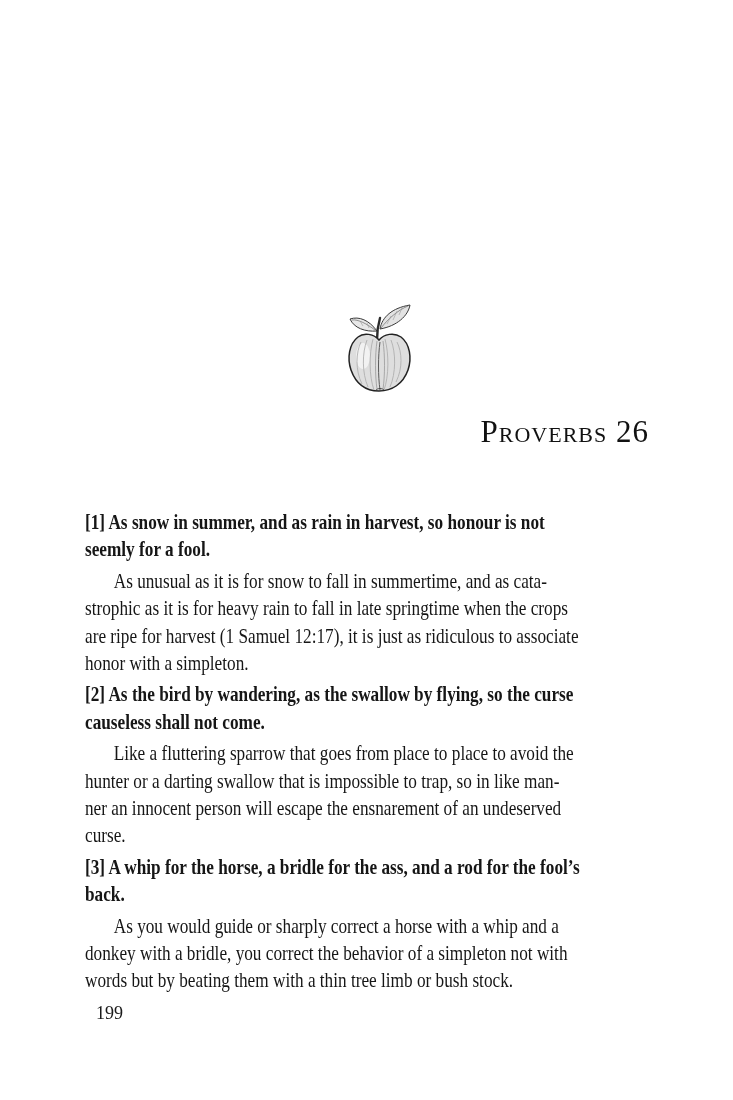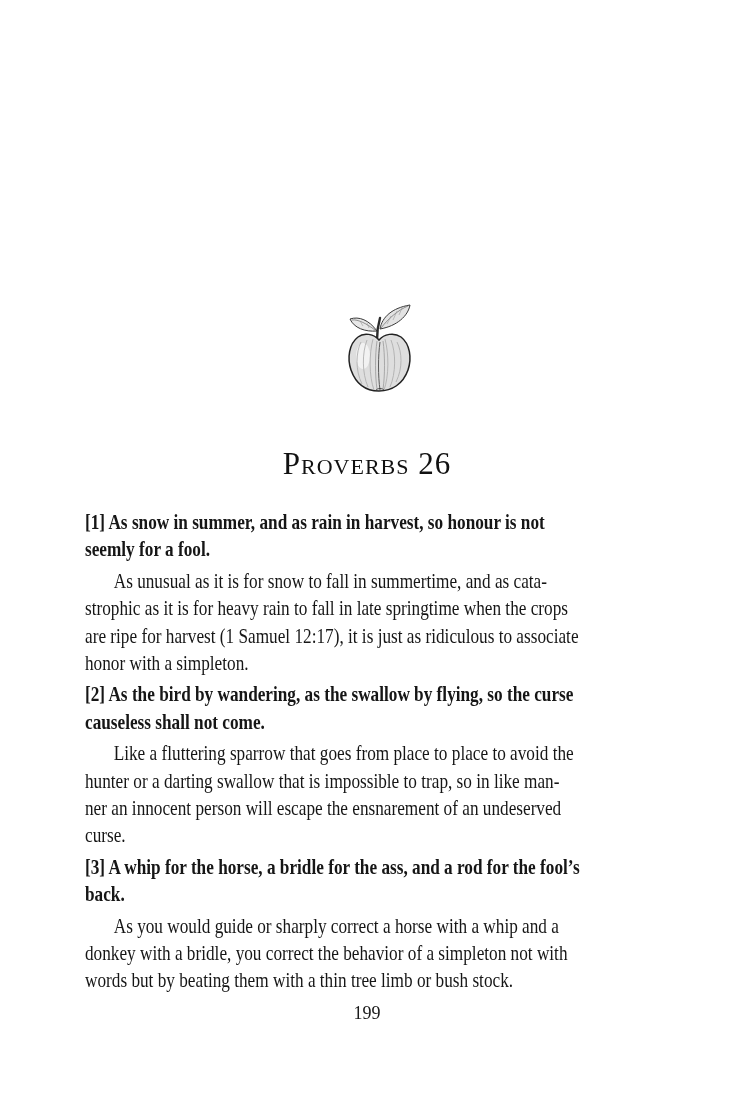--- a/index.html
+++ b/index.html
@@ -8,43 +8,42 @@
     width:733px;height:1100px;
     background:#ffffff;
     font-family:"Liberation Serif","DejaVu Serif",serif;
     color:#161616;
     overflow:hidden;
   }
   .apple-wrap{
     position:absolute;left:347px;top:300px;width:66px;height:92px;
   }
   .chapter-title{
-    position:absolute;top:412px;left:77px;width:580px;
-    text-align:center;
+    position:absolute;top:412px;left:69px;width:580px;
+    text-align:right;
     font-variant:small-caps;
     font-size:31px;line-height:40px;
     letter-spacing:1px;
     color:#111111;
-    margin-top:32px;
   }
   .content{
     position:absolute;left:85px;top:509px;width:708px;
     transform:scaleX(0.82);
     transform-origin:0 0;
     font-size:21px;line-height:27.3px;
   }
   .verse-section{margin-top:4px;}
   .verse-section:first-child{margin-top:0;}
   .verse{font-weight:bold;}
   .commentary{margin-top:4.5px;}
   .tline{white-space:nowrap;}
   .tline.indent{padding-left:35px;}
   .folio{
-    position:absolute;top:1001px;left:77px;width:580px;
-    text-align:center;
+    position:absolute;top:1001px;left:96px;width:580px;
+    text-align:left;
     font-size:18px;line-height:24px;
     color:#1a1a1a;
   }
   svg .ln{fill:none;}
 </style>
 </head>
 <body>
 
 <div class="page">
 

